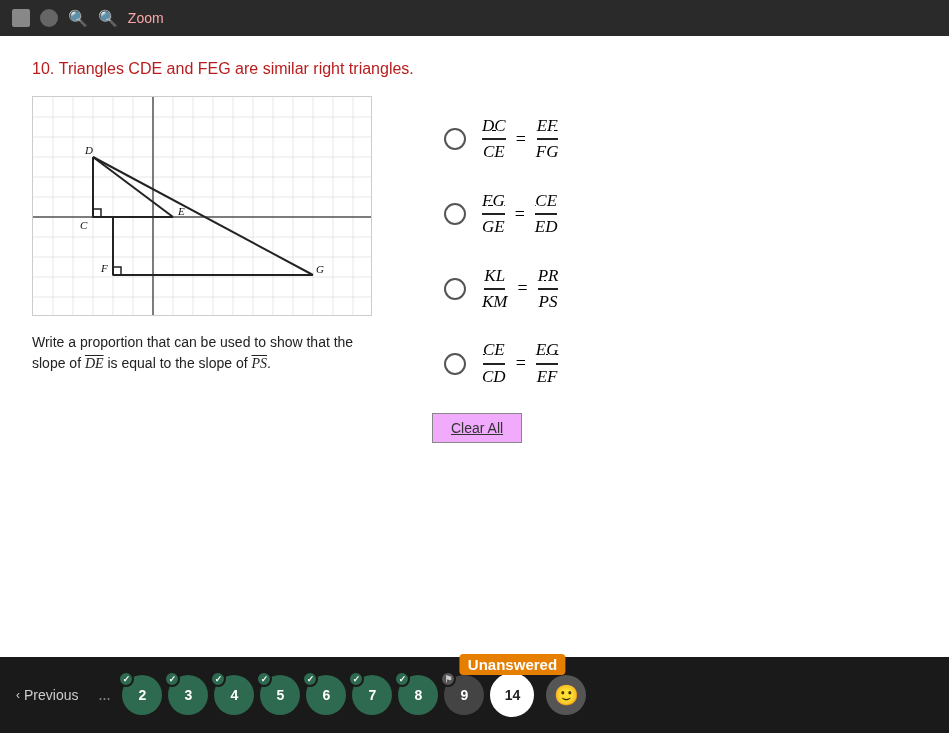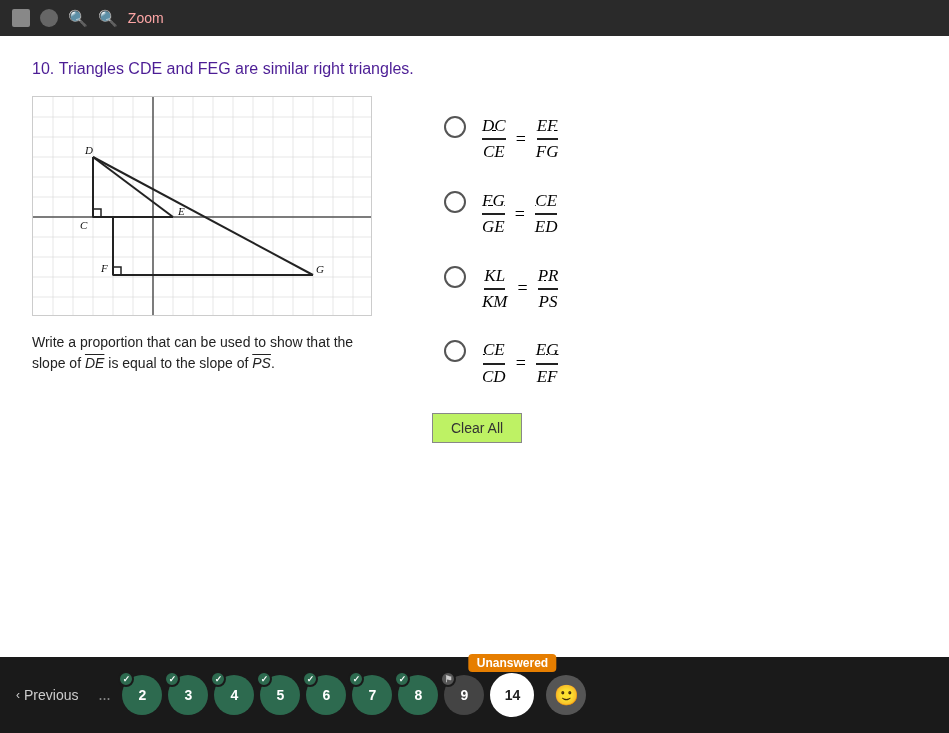--- a/index.html
+++ b/index.html
@@ -48,21 +48,21 @@
       flex: 1;
       display: flex;
       flex-direction: column;
       padding: 24px 32px 0 32px;
       overflow: hidden;
     }
 
     .question-number {
       font-family: Arial, sans-serif;
       font-size: 16px;
-      color: #4c1d95;
+      color: #b91c1c;
       margin-bottom: 18px;
       font-weight: 400;
     }
 
     .question-body {
       display: flex;
       flex: 1;
       gap: 40px;
     }
 
@@ -86,33 +86,34 @@
       font-family: Arial, sans-serif;
       font-size: 14px;
       color: #222;
       line-height: 1.5;
       max-width: 340px;
     }
 
     .overline {
       text-decoration: overline;
       font-style: italic;
+      font-family: Liberation Serif, serif;
     }
 
     .right-panel {
       flex: 1;
       display: flex;
       flex-direction: column;
       gap: 8px;
       padding-top: 10px;
     }
 
     .option-row {
       display: flex;
-      align-items: flex-start;
+      align-items: center;
       gap: 16px;
       padding: 10px 12px;
       cursor: pointer;
       border-radius: 4px;
     }
 
     .radio-circle {
       width: 22px;
       height: 22px;
       border: 2px solid #555;
@@ -155,23 +156,24 @@
 
     .clear-all-btn {
       display: inline-block;
       border: 1.5px solid #888;
       border-radius: 0;
       padding: 6px 18px;
       font-family: Arial, sans-serif;
       font-size: 14px;
       color: #333;
       cursor: pointer;
-      background: #bef264;
+      background: #f0abfc;
       margin-top: 8px;
       align-self: flex-start;
+      text-decoration: underline;
     }
 
     .bottom-nav {
       background: #1a1a1a;
       height: 76px;
       display: flex;
       align-items: center;
       padding: 0 16px;
       gap: 8px;
       flex-shrink: 0;
@@ -265,21 +267,21 @@
       height: 44px;
     }
 
     .unanswered-badge {
       position: absolute;
       top: -22px;
       left: 50%;
       transform: translateX(-50%);
       background: #e67e00;
       color: white;
-      font-size: 12px;
+      font-size: 15px;
       font-family: Arial, sans-serif;
       padding: 2px 8px;
       border-radius: 4px;
       white-space: nowrap;
       font-weight: 600;
     }
 
     .smiley-btn {
       width: 40px;
       height: 40px;

